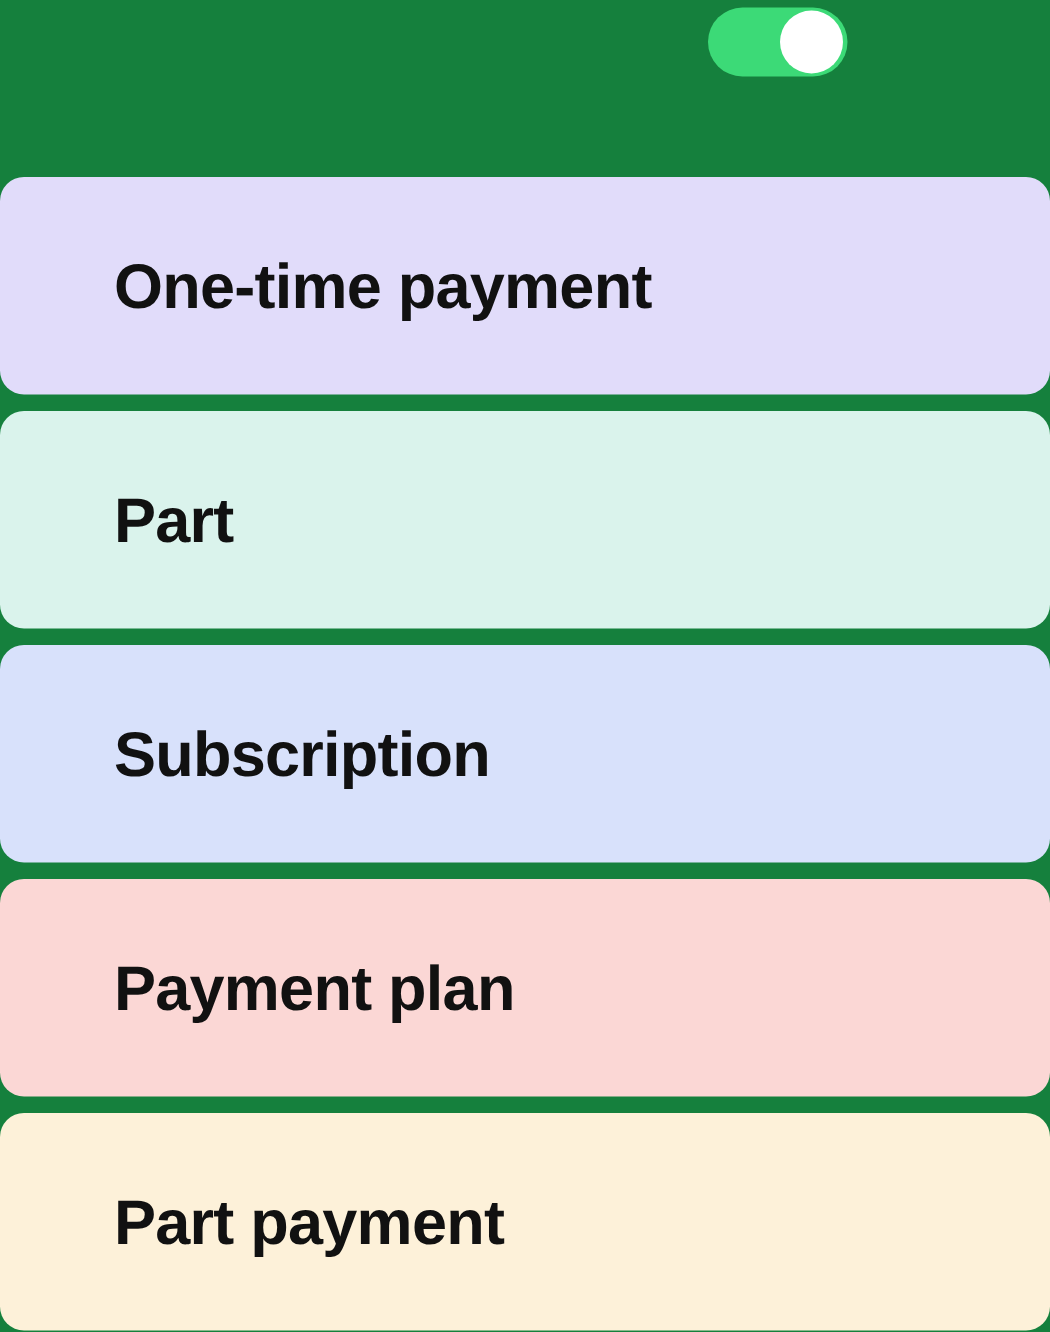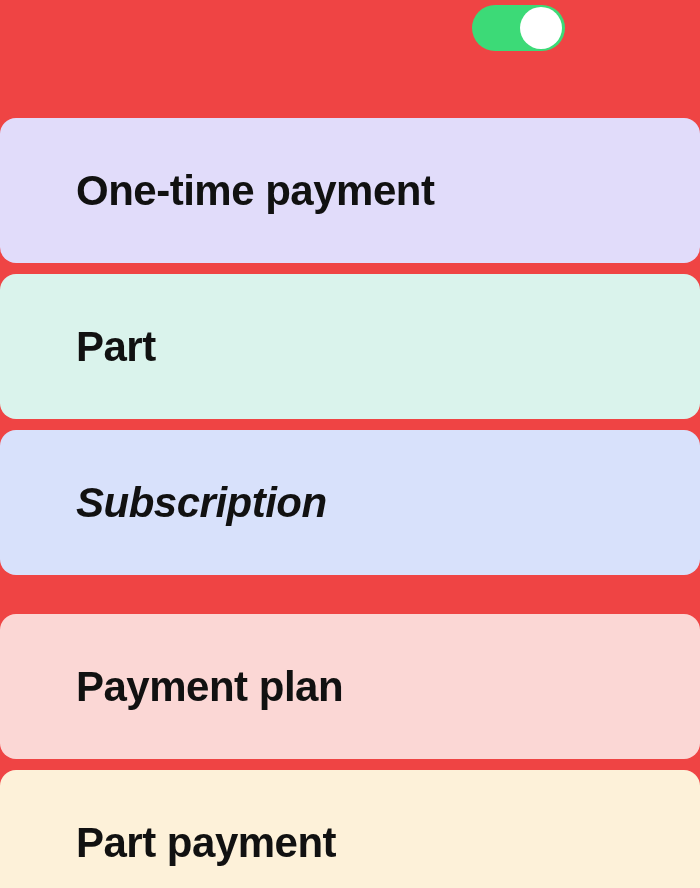--- a/index.html
+++ b/index.html
@@ -52,41 +52,41 @@
   }
   .card .label {
     font-size: 42px;
     font-weight: 700;
     letter-spacing: -0.5px;
   }
 </style>
 </head>
 <body>
 
-<div class="stage" style="background-color: #ef4444;">
+<div class="stage" style="background-color: #15803d;">
 
   <div class="toggle" role="switch" aria-checked="on" style="background-color: rgb(60, 218, 119);">
     <div class="knob" style="background-color: rgb(255, 255, 255);"></div>
   </div>
 
   <div class="cards">
 
     <div class="card" style="background-color: rgb(225, 220, 250);">
       <span class="label" style="color: rgb(17, 17, 17);">One-time payment</span>
     </div>
 
     <div class="card" style="background-color: rgb(218, 243, 236);">
       <span class="label" style="color: rgb(17, 17, 17);">Part</span>
     </div>
 
-    <div class="card" style="background-color: rgb(216, 225, 251); font-style: italic;">
+    <div class="card" style="background-color: rgb(216, 225, 251);">
       <span class="label" style="color: rgb(17, 17, 17);">Subscription</span>
     </div>
 
-    <div class="card" style="background-color: rgb(251, 215, 213); margin-top: 28px;">
+    <div class="card" style="background-color: rgb(251, 215, 213);">
       <span class="label" style="color: rgb(17, 17, 17);">Payment plan</span>
     </div>
 
     <div class="card" style="background-color: rgb(253, 241, 217); align-items: center;">
       <span class="label" style="color: rgb(17, 17, 17);">Part payment</span>
     </div>
 
   </div>
 </div>
 

